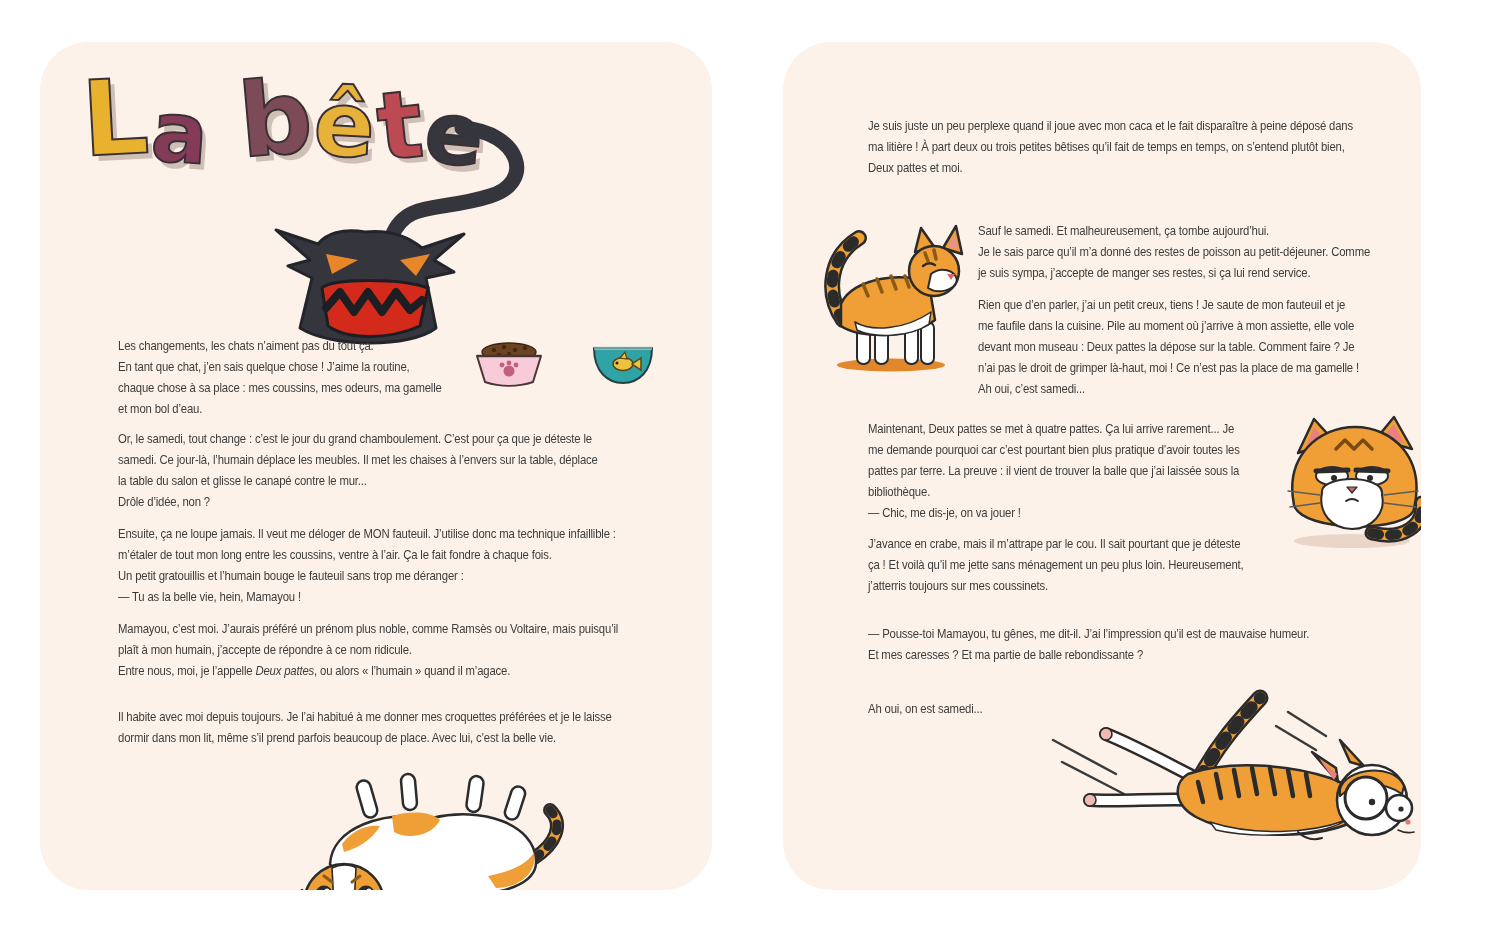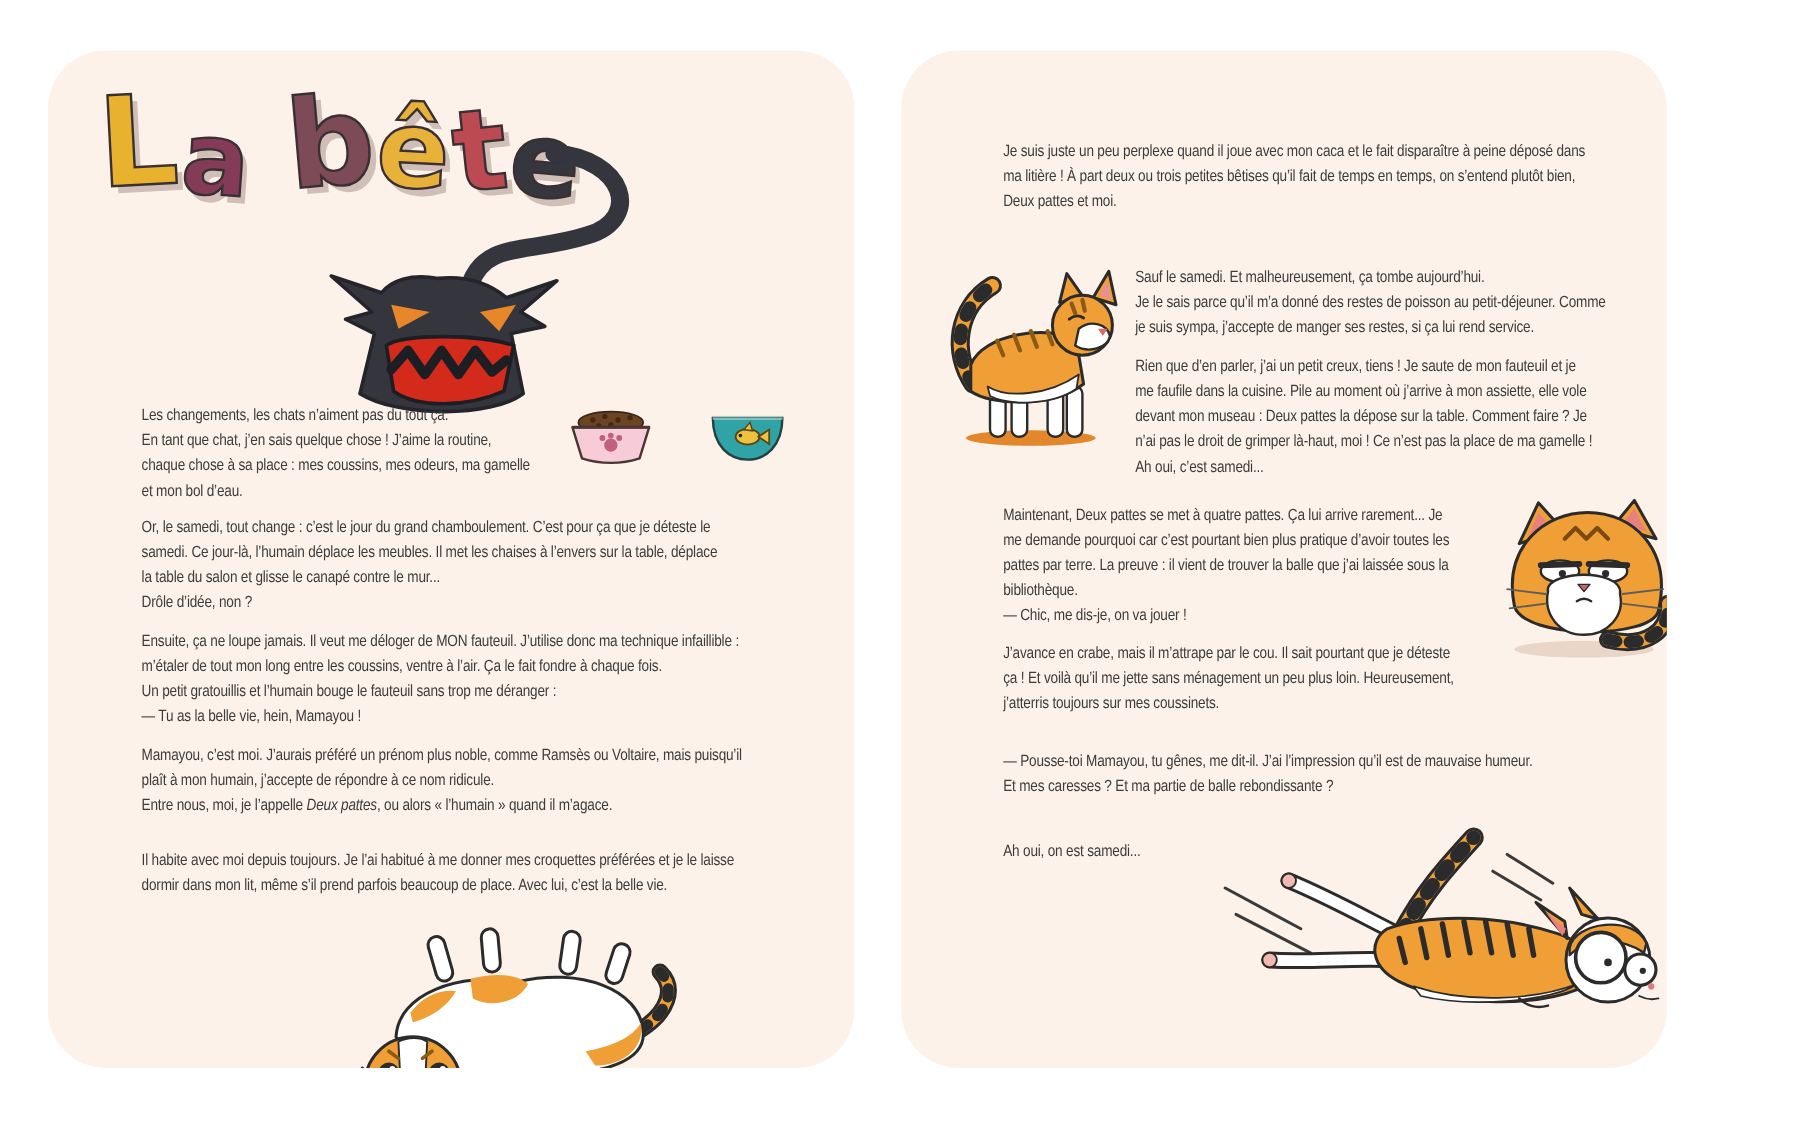--- a/index.html
+++ b/index.html
@@ -14,21 +14,21 @@
   html,body{background:#ffffff;}
   body{
     width:1500px;height:937px;position:relative;overflow:hidden;
     font-family:"Liberation Sans", sans-serif;color:var(--ink);
   }
   .page{
     position:absolute;top:42px;height:848px;background:var(--page-bg);
     border-radius:48px;overflow:hidden;
   }
   .page-left{left:40px;width:672px;}
-  .page-right{left:751px;width:638px;}
+  .page-right{left:783px;width:638px;}
 
   
   .para{
     position:absolute;
     font-size:13.5px;line-height:21px;letter-spacing:-0.2px;
     transform:scaleX(0.84);transform-origin:0 0;
     white-space:nowrap;
   }
   .ln{display:block;}
   .it{font-style:italic;}

